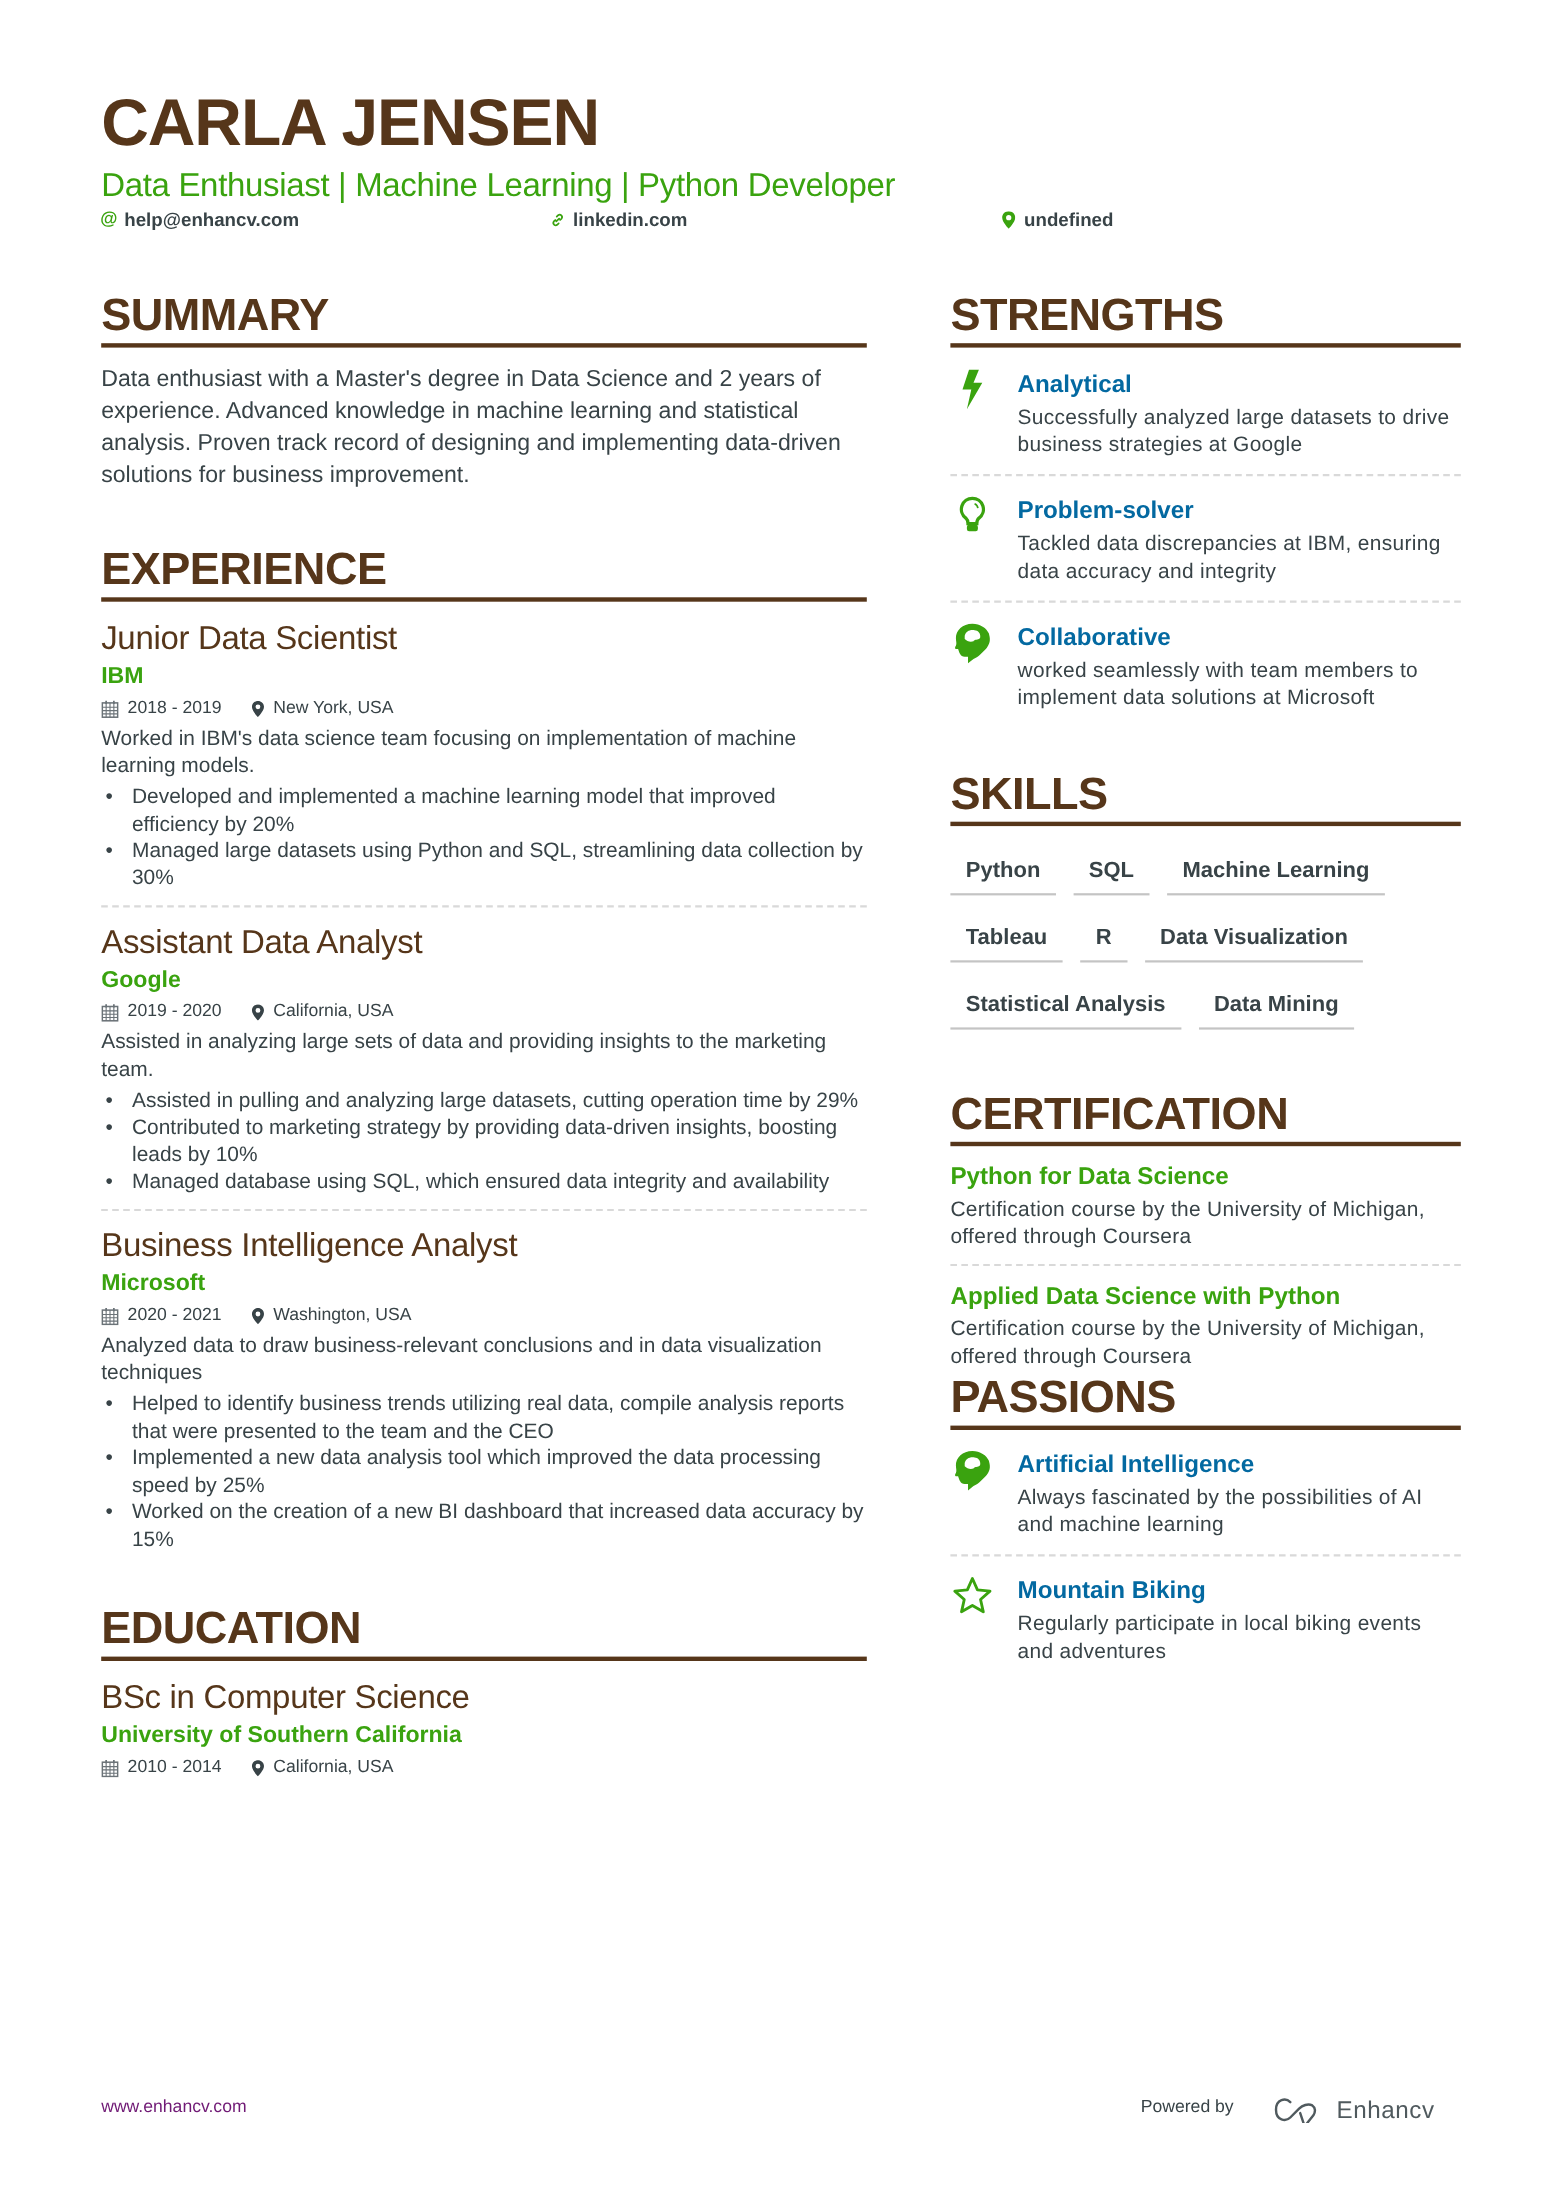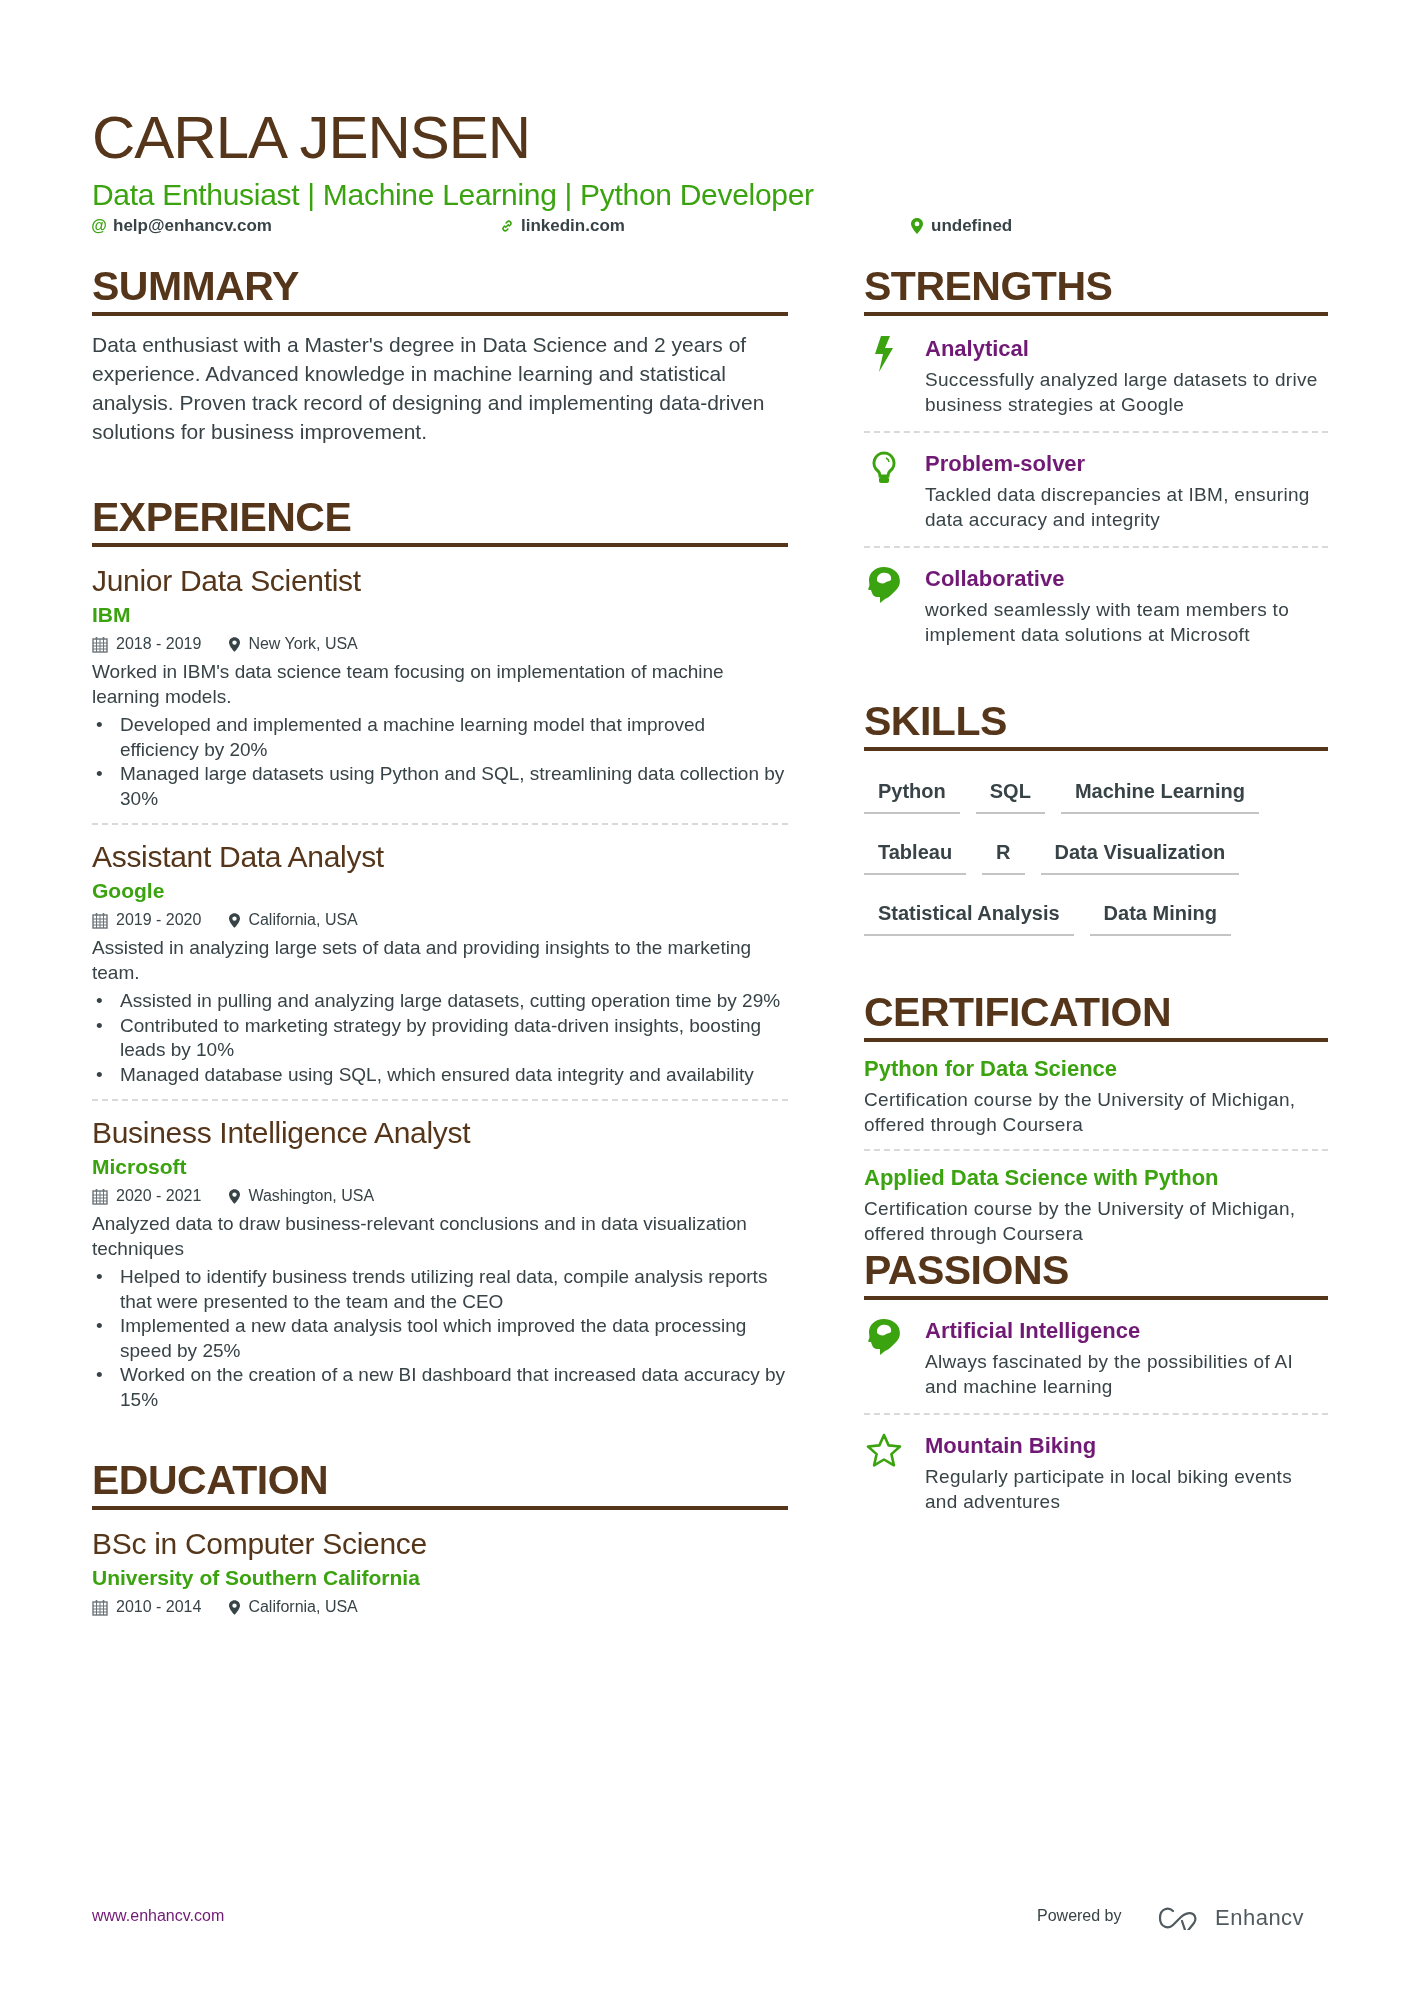--- a/index.html
+++ b/index.html
@@ -1,21 +1,21 @@
 <!DOCTYPE html>
 <html><head>
 <meta charset="utf-8">
 <style>
   * { box-sizing: border-box; margin: 0; padding: 0; }
   html, body { width: 1410px; height: 1995px; background: #ffffff; }
   body { position: relative; font-family: "Liberation Sans", sans-serif; color: #384347; overflow: hidden; }
 
   
   .header { position: absolute; left: 92px; top: 78px; width: 1240px; }
-  .name { font-family: "Liberation Sans", sans-serif; font-weight: 400; font-size: 60px; line-height: 68px; color: #56361a; letter-spacing: -1px; margin-top: 26px; }
+  .name { font-family: "Liberation Sans", sans-serif; font-weight: 700; font-size: 60px; line-height: 68px; color: #56361a; letter-spacing: -1px; }
   .title { font-weight: 400; font-size: 30px; line-height: 38px; color: #3aa30f; margin-top: 4px; letter-spacing: -0.3px; }
   .contacts { position: relative; height: 24px; margin-top: 2px; }
   .contact { position: absolute; top: 0; display: flex; align-items: center; gap: 7px; font-size: 17px; font-weight: 700; color: #384347; }
   .contact .ic { color: #3aa30f; font-size: 16px; width: 14px; display: inline-flex; justify-content: center; }
 
   
   .left { position: absolute; left: 92px; top: 262px; width: 696px; }
   .right { position: absolute; left: 864px; top: 262px; width: 464px; }
 
   .section-title { font-weight: 700; font-size: 41px; line-height: 48px; color: #56361a; letter-spacing: -0.5px; }
@@ -30,21 +30,21 @@
   .meta .m { display: inline-flex; align-items: center; gap: 8px; margin-right: 28px; }
   .meta svg { display: block; }
   .exp-desc { font-size: 19px; line-height: 24.5px; color: #384347; margin-top: 4px; }
   .bullets { list-style: none; margin-top: 4px; }
   .bullets li { position: relative; padding-left: 28px; font-size: 19px; line-height: 24.5px; color: #384347; }
   .bullets li::before { content: "•"; position: absolute; left: 4px; top: 0; color: #384347; }
   .dash-sep { border-top: 2px dashed #d9d9d9; }
 
   .str-item { position: relative; padding-left: 61px; }
   .str-icon { position: absolute; left: 0; top: 2px; width: 40px; height: 40px; display: flex; justify-content: center; }
-  .str-title { font-size: 22px; line-height: 30px; font-weight: 700; color: #701a75; }
+  .str-title { font-size: 22px; line-height: 30px; font-weight: 700; color: #0369a1; }
   .str-desc { font-size: 19px; line-height: 24.5px; color: #384347; margin-top: 4px; letter-spacing: 0.3px; }
 
   .skills { display: flex; flex-wrap: wrap; column-gap: 16px; row-gap: 20px; margin-top: 22px; }
   .skill { font-size: 20px; line-height: 28px; font-weight: 700; color: #384347; padding: 4px 14px 7px 14px; border-bottom: 2px solid #c4c4c4; }
 
   .cert-title { font-size: 22px; line-height: 30px; font-weight: 700; color: #3aa30f; }
   .cert-desc { font-size: 19px; line-height: 24.5px; color: #384347; margin-top: 4px; letter-spacing: 0.3px; }
 
   .footer { position: absolute; left: 0; top: 1905px; width: 1410px; height: 30px; }
   .footer-url { position: absolute; left: 92px; top: 2px; font-size: 16px; color: #701a75; }

